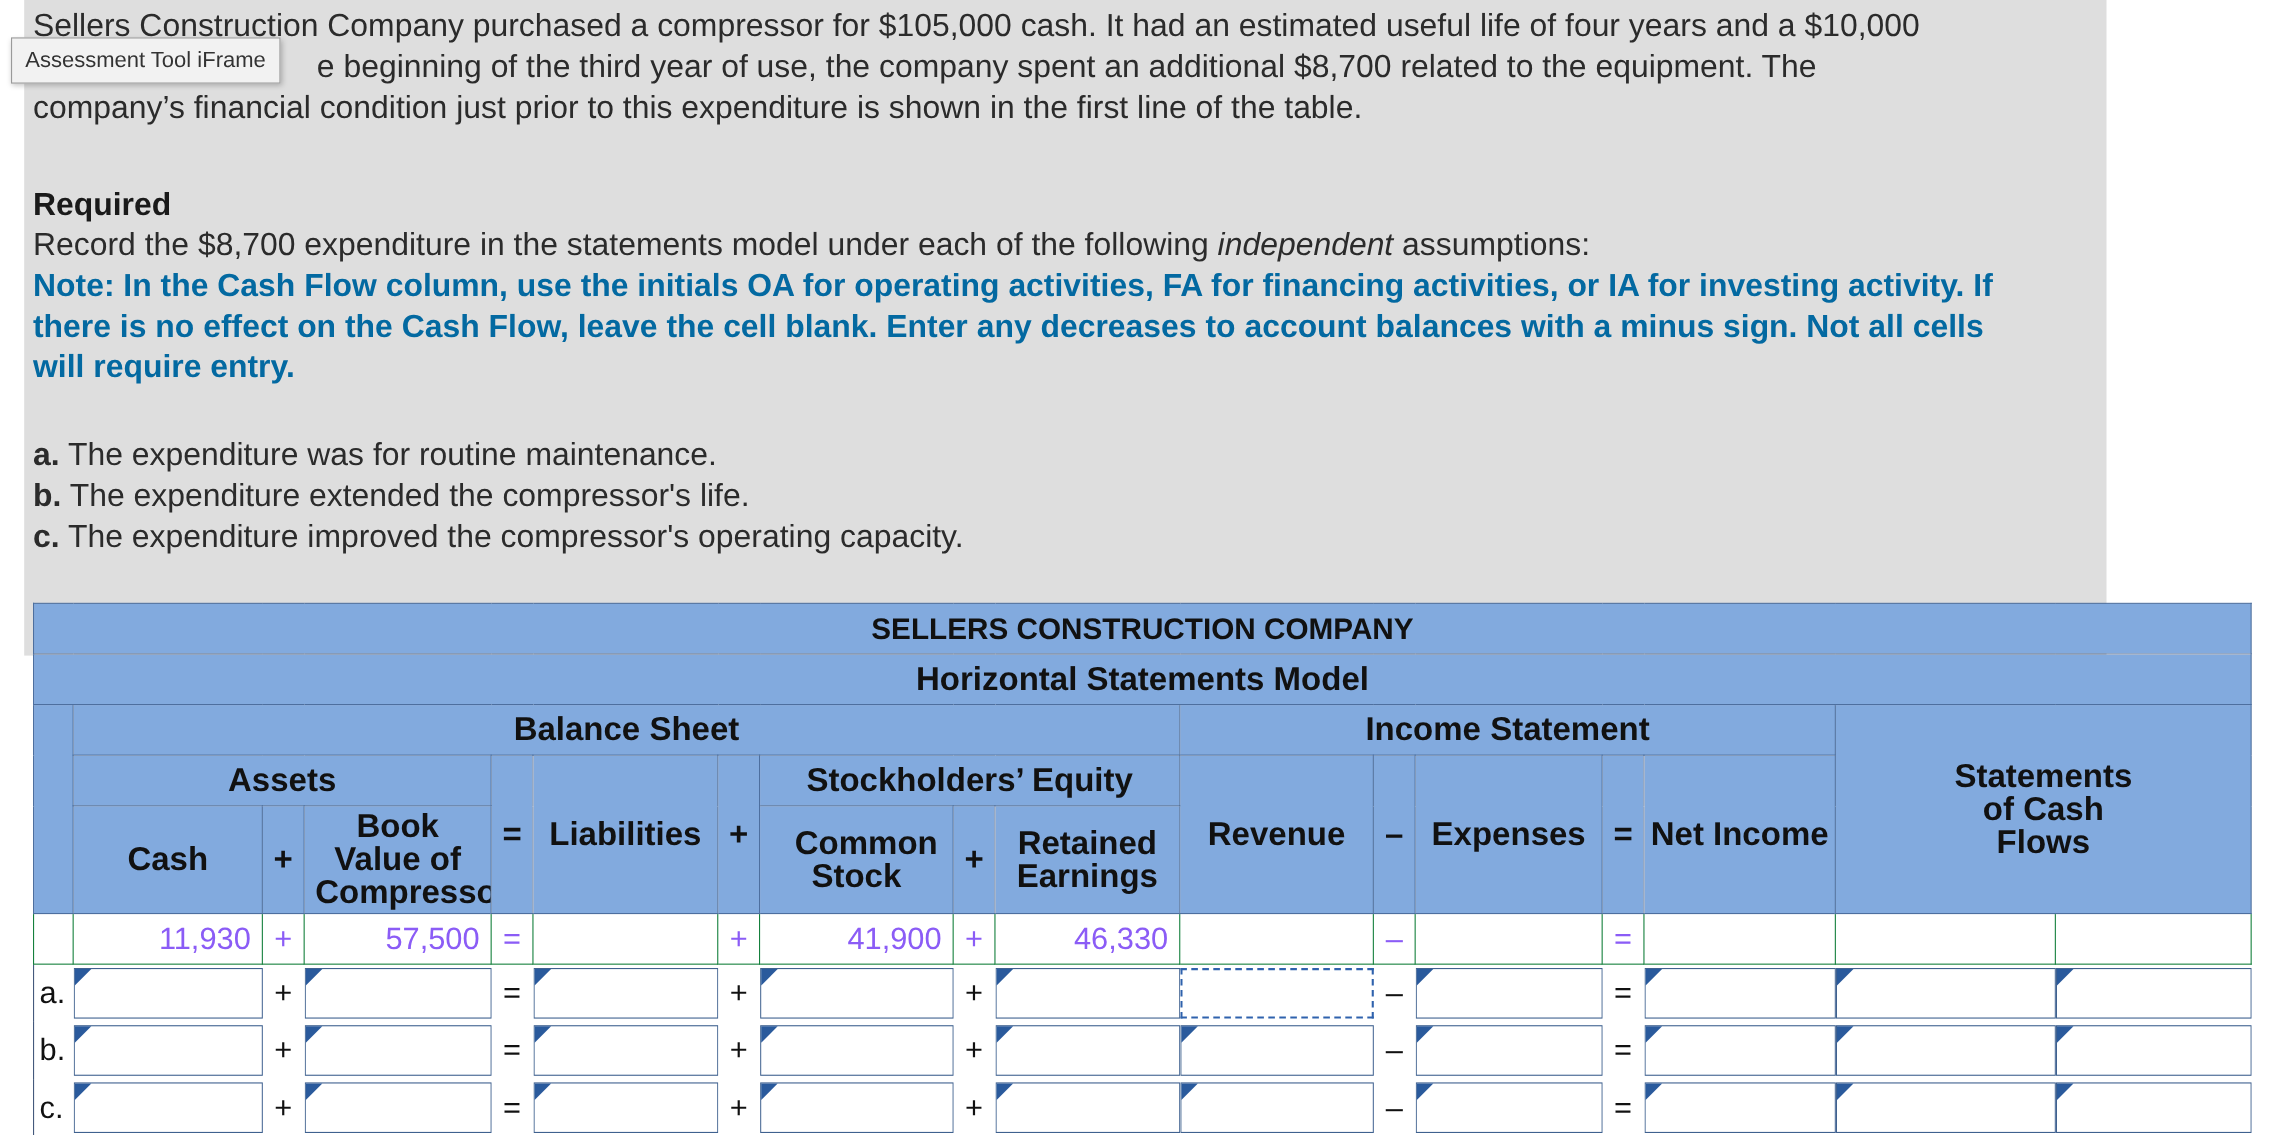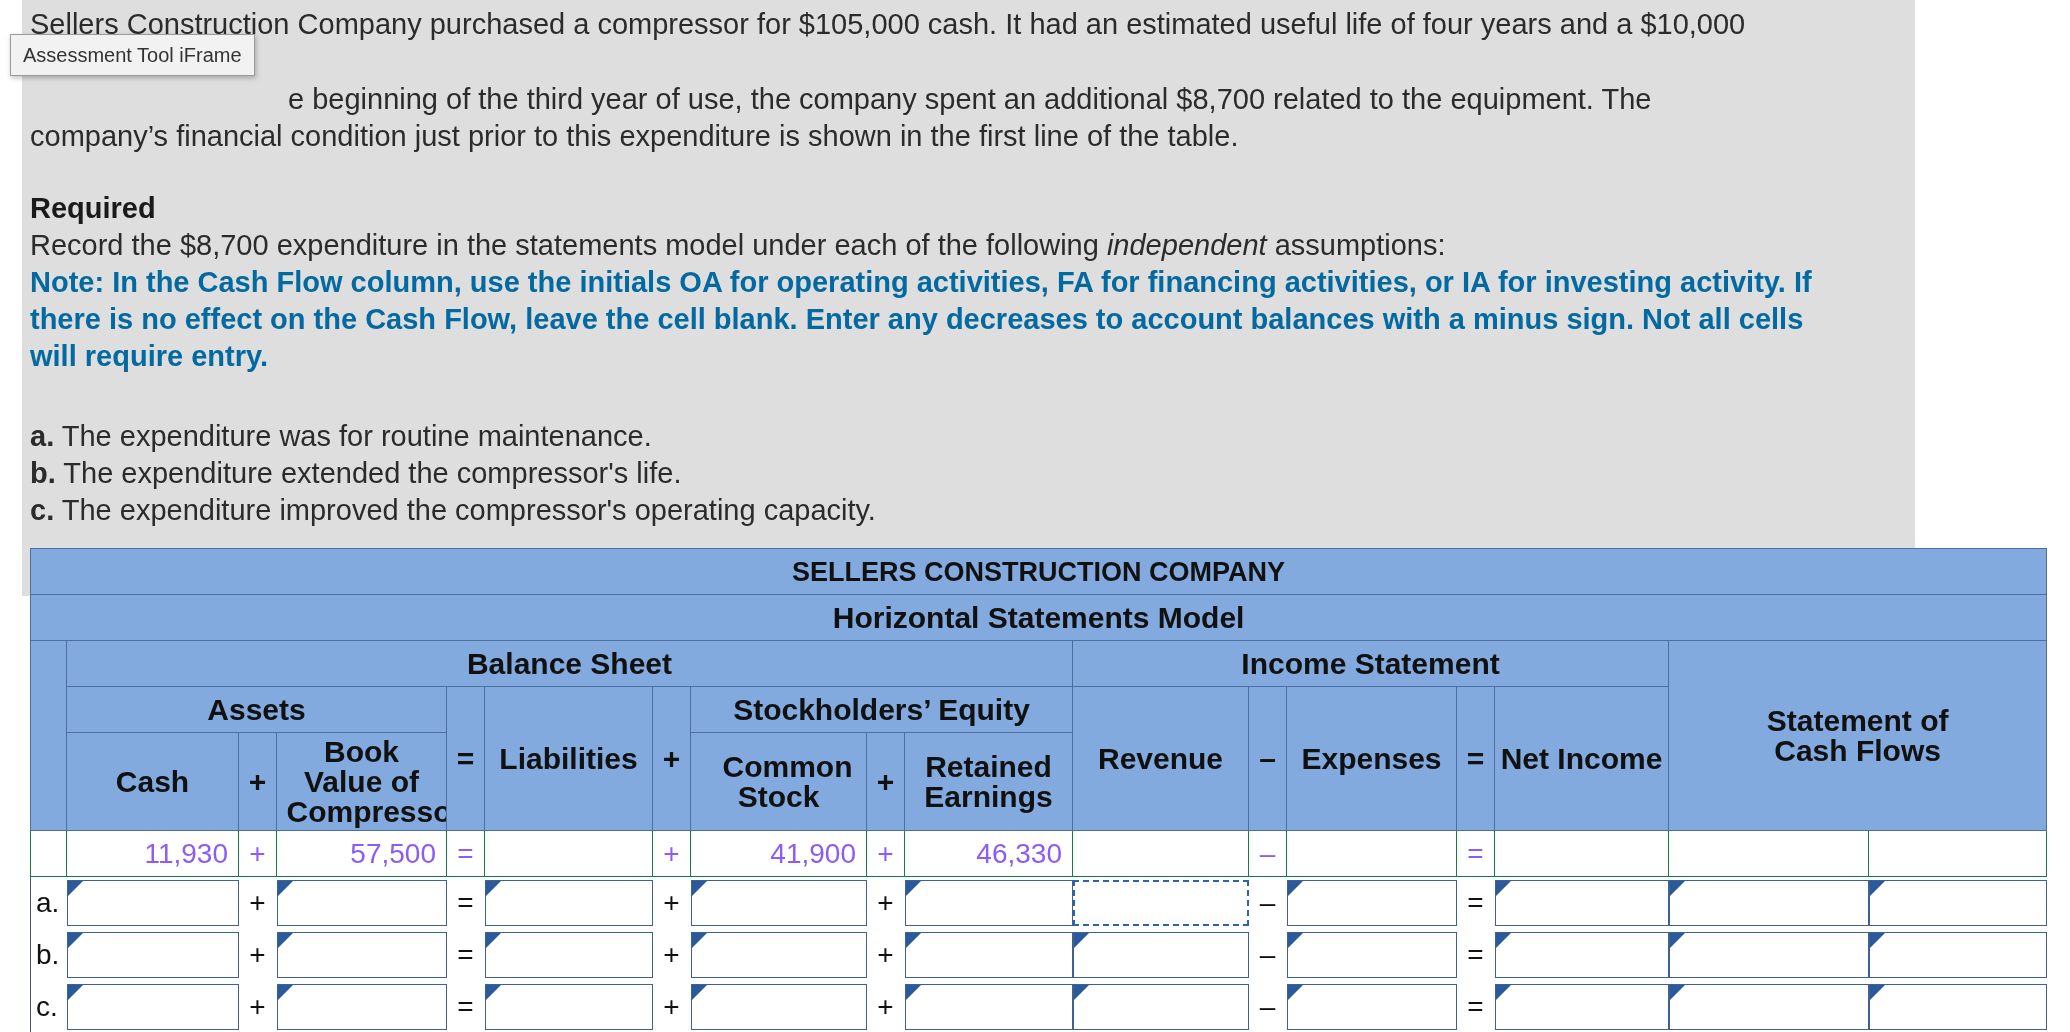--- a/index.html
+++ b/index.html
@@ -5,22 +5,22 @@
   * { margin:0; padding:0; box-sizing:border-box; }
   html,body { background:#ffffff; font-family:"Liberation Sans", sans-serif; }
   .screen { position:relative; width:2070px; height:1032px; background:#ffffff; overflow:hidden; }
 
   
   .panel {
     position:absolute; left:22px; top:0; width:1893px; height:596px;
     background:#dedede; color:#2b2b2b; font-size:29px; line-height:37px;
     padding:6px 12px 0 8px;
   }
-  .indent2 { padding-left:258px;margin-top:38px; }
-  .req-heading { font-weight:bold; color:#1a1a1a; margin-top:35px; }
+  .indent2 { padding-left:258px; }
+  .req-heading { font-weight:bold; color:#1a1a1a; margin-top:51px; }
   .italic { font-style:italic; }
   .note { color:#0369a1; font-weight:bold; }
   .assumptions { margin-top:43px; }
   .assumption .alabel { font-weight:bold; }
 
   
   .tooltip {
     position:absolute; left:10px; top:34px; z-index:6;
     background:#f2f2f2; border:1px solid #9a9a9a; color:#333333;
     font-size:20px; line-height:22px; padding:9px 12px;
@@ -116,21 +116,21 @@
     </tr>
     <tr class="r-sub">
       <td class="hd" colspan="17">Horizontal Statements Model</td>
     </tr>
 
     <tr class="r3">
       <td class="hd" rowspan="3"></td>
       <td class="hd" colspan="9">Balance Sheet</td>
       <td class="hd" colspan="5">Income Statement</td>
       <td class="hd" colspan="2" rowspan="3">
-            <div class="w-cf">Statement of Cash Flows</div>
+            <div class="w-cf">Statements of Cash Flows</div>
           </td>
     </tr>
 
     <tr class="r4">
       <td class="hd" colspan="3">Assets</td>
       <td class="hd" rowspan="2">=</td>
       <td class="hd" rowspan="2">Liabilities</td>
       <td class="hd" rowspan="2">+</td>
       <td class="hd" colspan="3">Stockholders’ Equity</td>
       <td class="hd" rowspan="2">Revenue</td>

